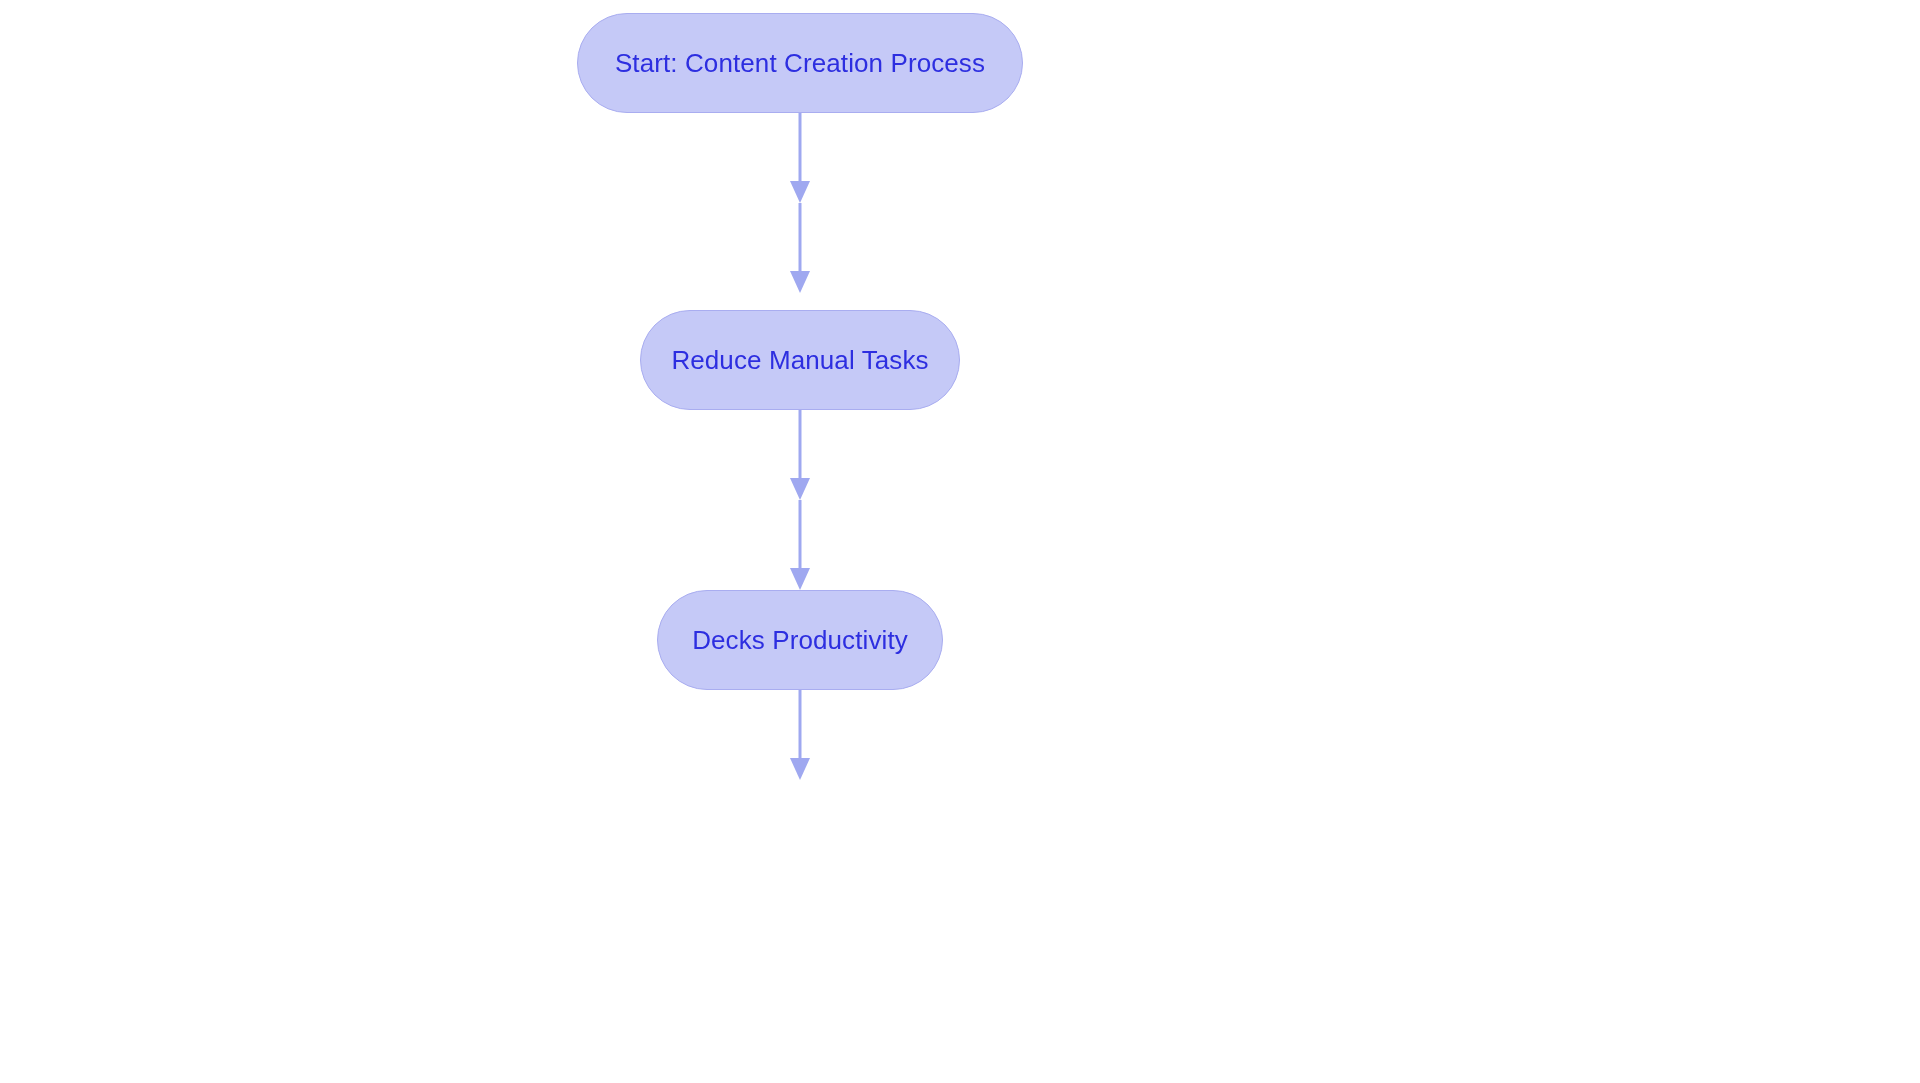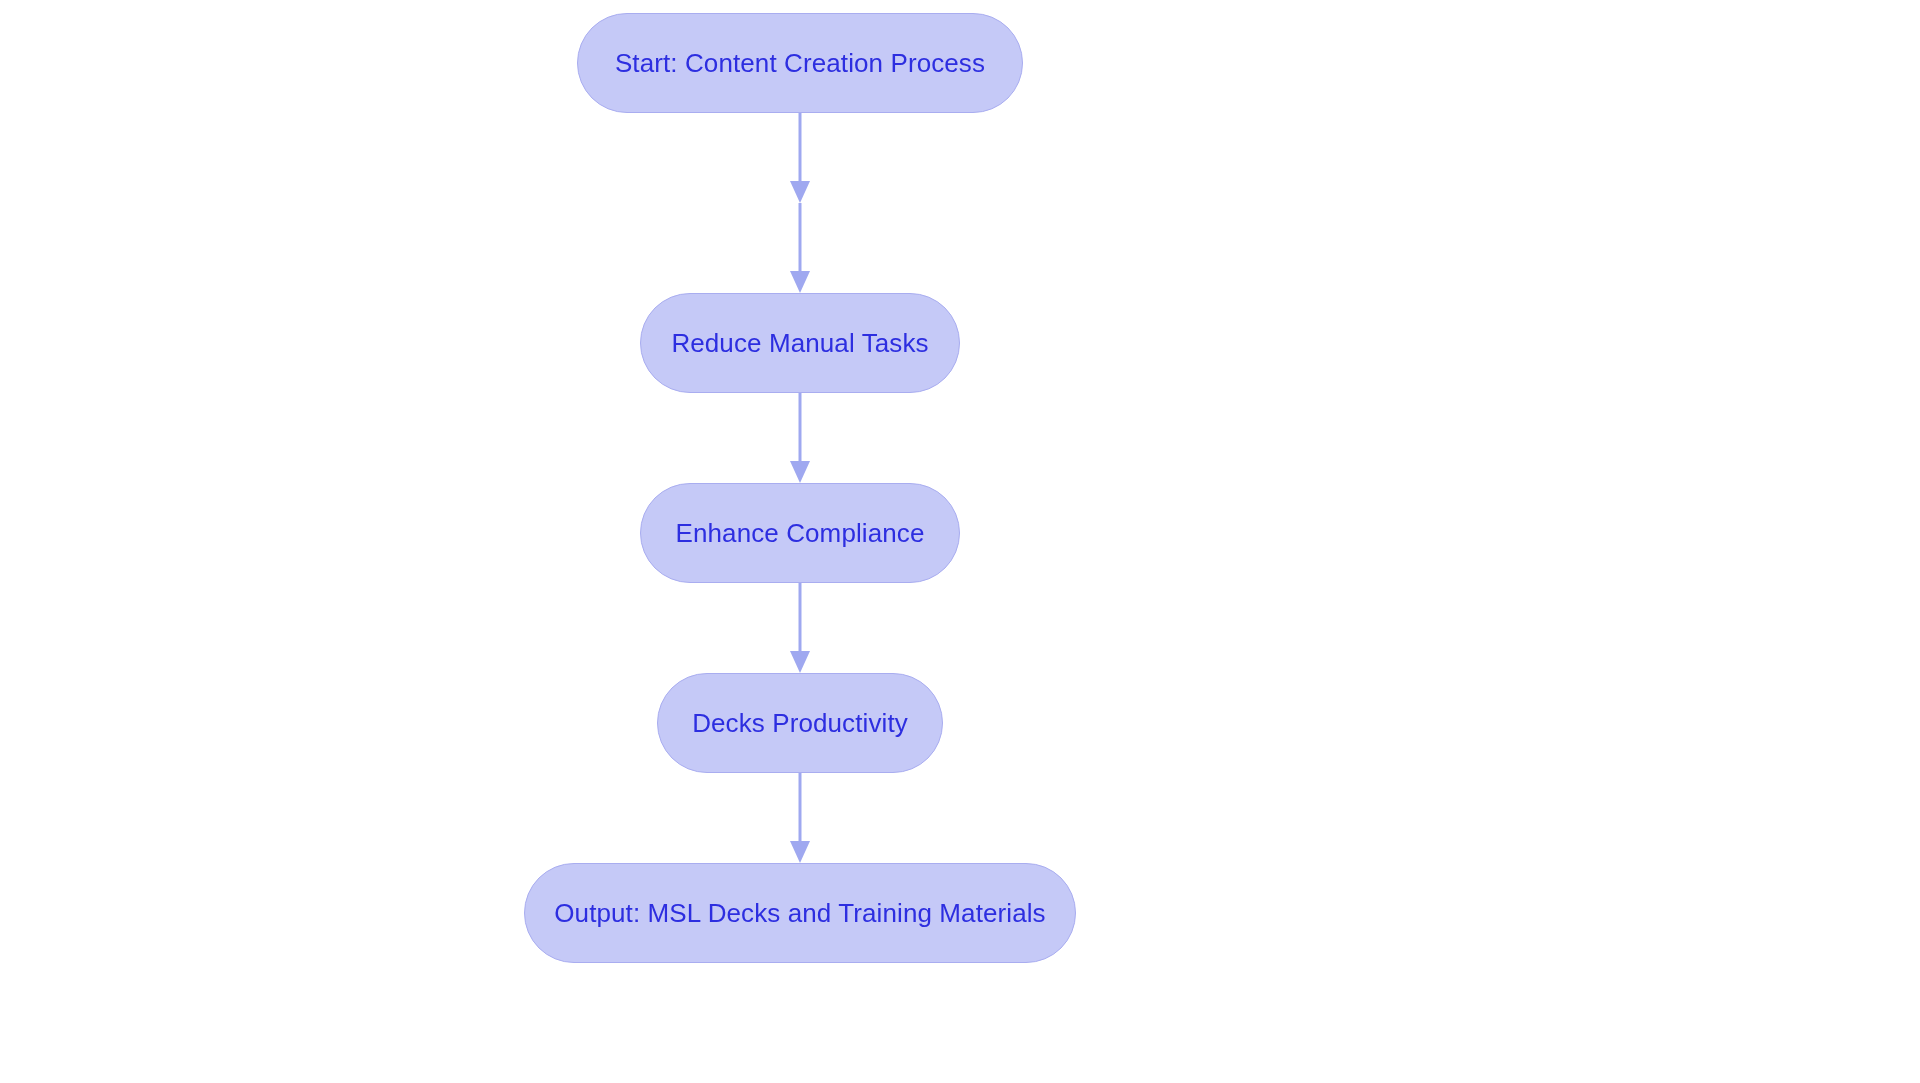--- a/index.html
+++ b/index.html
@@ -51,21 +51,21 @@
   .flow-connector {
     width: 24px;
     height: 90px;
     flex: 0 0 auto;
     display: block;
   }
 
   
   .node-w-start    { width: 446px; }
   .node-w-agents   { width: 468px; }
-  .node-w-reduce   { width: 320px; }
+  .node-w-reduce   { width: 320px; margin-top: 17px; }
   .node-w-comply   { width: 320px; }
   .node-w-boost    { width: 286px; }
   .node-w-output   { width: 552px; }
 
   .spacer-top { height: 13px; flex: 0 0 auto; }
 </style>
 </head>
 <body>
 
 <div id="flowchart-canvas">
@@ -89,35 +89,29 @@
 
   <div class="flow-node node-w-reduce">
     <span class="flow-node-label">Reduce Manual Tasks</span>
   </div>
 
   <svg class="flow-connector" viewBox="0 0 24 90">
     <line x1="12" y1="0" x2="12" y2="69" stroke="#9fa8f0" stroke-width="3"></line>
     <polygon points="2,68 22,68 12,90" fill="#9fa8f0"></polygon>
   </svg>
 
-  <div class="flow-node node-w-comply">
-    <span class="flow-node-label">Enhance Compliance</span>
-  </div>
 
   <svg class="flow-connector" viewBox="0 0 24 90">
     <line x1="12" y1="0" x2="12" y2="69" stroke="#9fa8f0" stroke-width="3"></line>
     <polygon points="2,68 22,68 12,90" fill="#9fa8f0"></polygon>
   </svg>
 
   <div class="flow-node node-w-boost">
     <span class="flow-node-label">Decks Productivity</span>
   </div>
 
   <svg class="flow-connector" viewBox="0 0 24 90">
     <line x1="12" y1="0" x2="12" y2="69" stroke="#9fa8f0" stroke-width="3"></line>
     <polygon points="2,68 22,68 12,90" fill="#9fa8f0"></polygon>
   </svg>
 
-  <div class="flow-node node-w-output">
-    <span class="flow-node-label">Output: MSL Decks and Training Materials</span>
-  </div>
 
 </div>
 
 </body></html>

